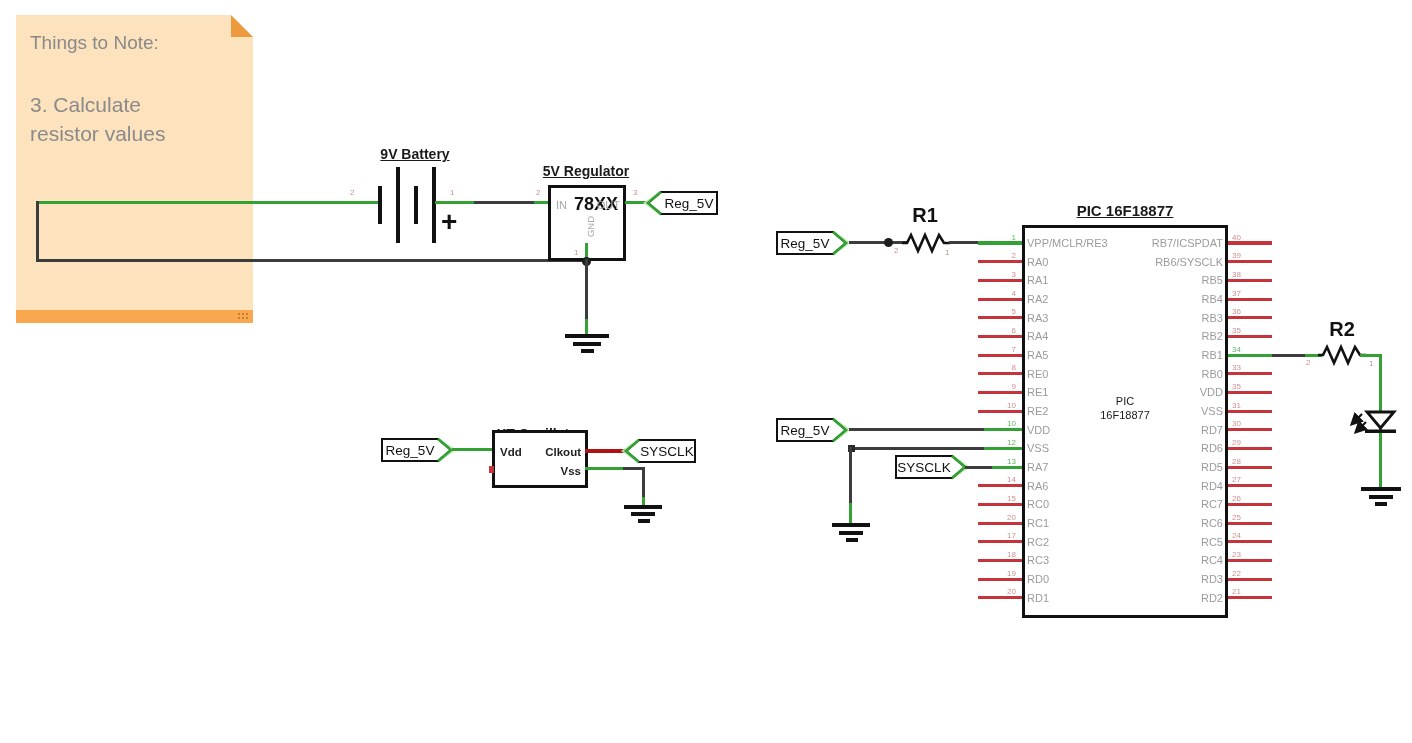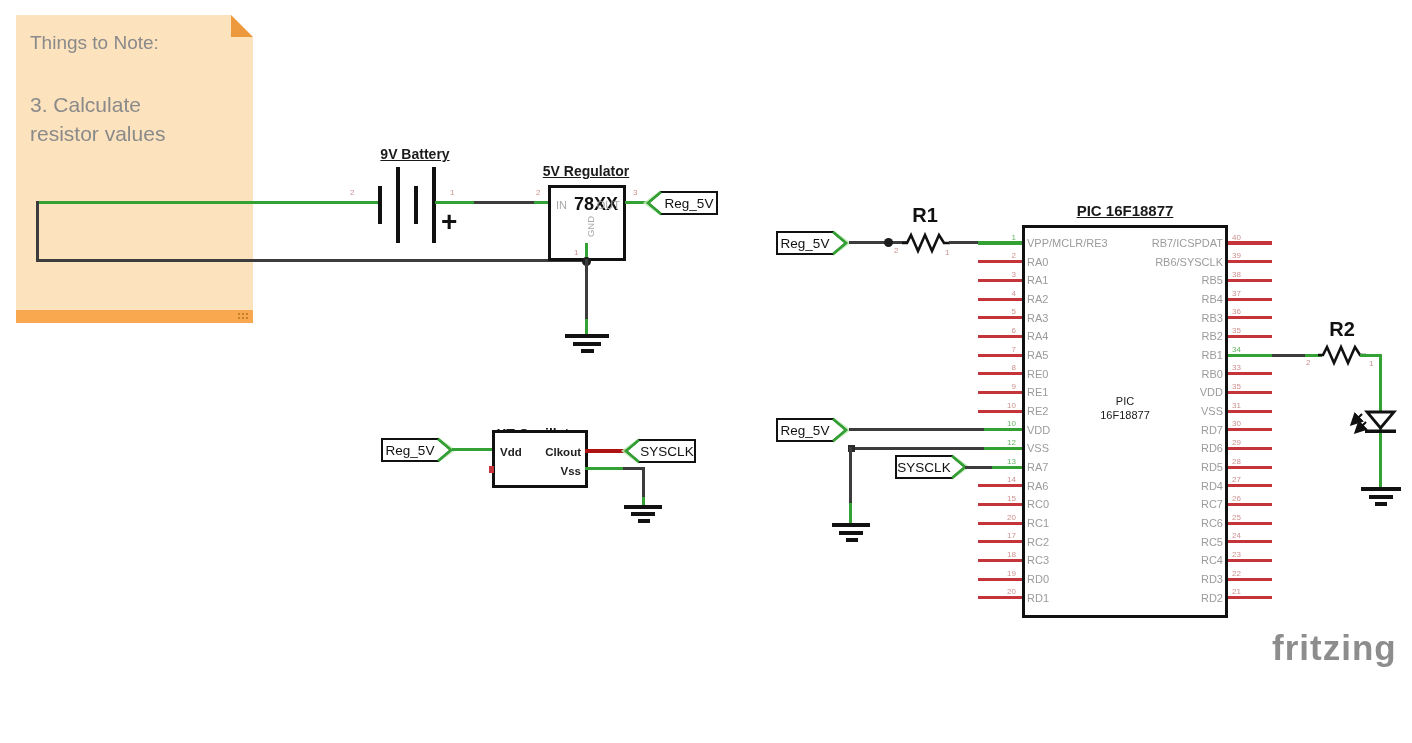--- a/index.html
+++ b/index.html
@@ -435,15 +435,14 @@
     </defs>
     <polygon points="27,10 54,10 40.5,26" fill="#fff" stroke="#111" stroke-width="2.8"></polygon>
     <rect x="25" y="27.5" width="31" height="3.5" fill="#111"></rect>
     <line x1="22" y1="12" x2="13" y2="21" stroke="#111" stroke-width="2.2" marker-end="url(#ah)"></line>
     <line x1="26" y1="20" x2="17" y2="29" stroke="#111" stroke-width="2.2" marker-end="url(#ah)"></line>
   </svg>
   <div class="gndbar" style="left:1361px;top:487px;width:40px;"></div>
   <div class="gndbar" style="left:1369px;top:495px;width:24px;"></div>
   <div class="gndbar" style="left:1375px;top:502px;width:12px;"></div>
 
-  <div class="logo">fritzing</div>
 
 </div>
 
 </body></html>

